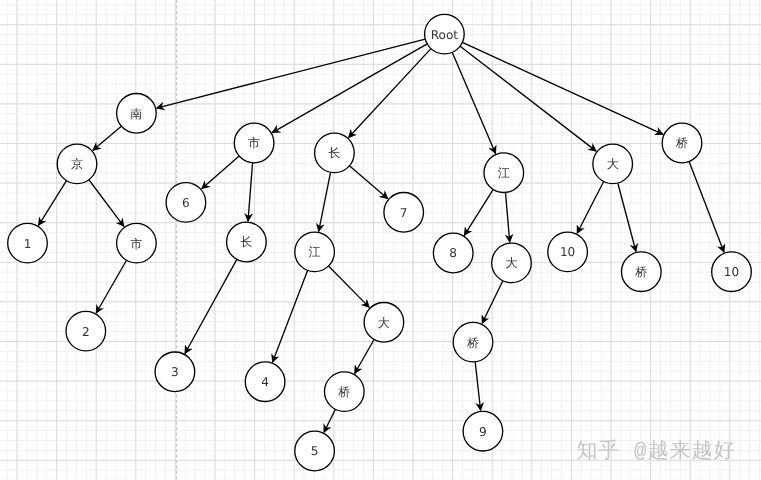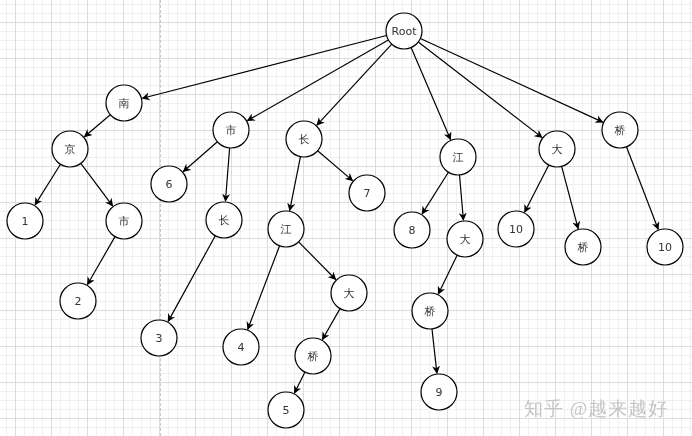--- a/index.html
+++ b/index.html
@@ -16,21 +16,21 @@
       font-family: "DejaVu Sans", "Liberation Sans", sans-serif;
     }
     #canvas { position: absolute; left: 0; top: 0; }
     .page-break {
       position: absolute; left: 160px; top: 0; width: 0; height: 436px;
       border-left: 1px dashed #c8c8c8;
     }
     .watermark {
       position: absolute; left: 524px; top: 396px;
       font-size: 19px; color: #c4c4c4; letter-spacing: 1px;
-      font-family: Liberation Serif, serif;
+      font-family: Liberation Mono, monospace;
     }
     svg text { font-family: "DejaVu Sans", "Liberation Sans", sans-serif; }
   </style>
 </head>
 <body>
 
 <div class="page-break"></div>
 
 <svg id="canvas" width="692" height="436" viewBox="0 0 692 436" xmlns="http://www.w3.org/2000/svg">
   <defs>

